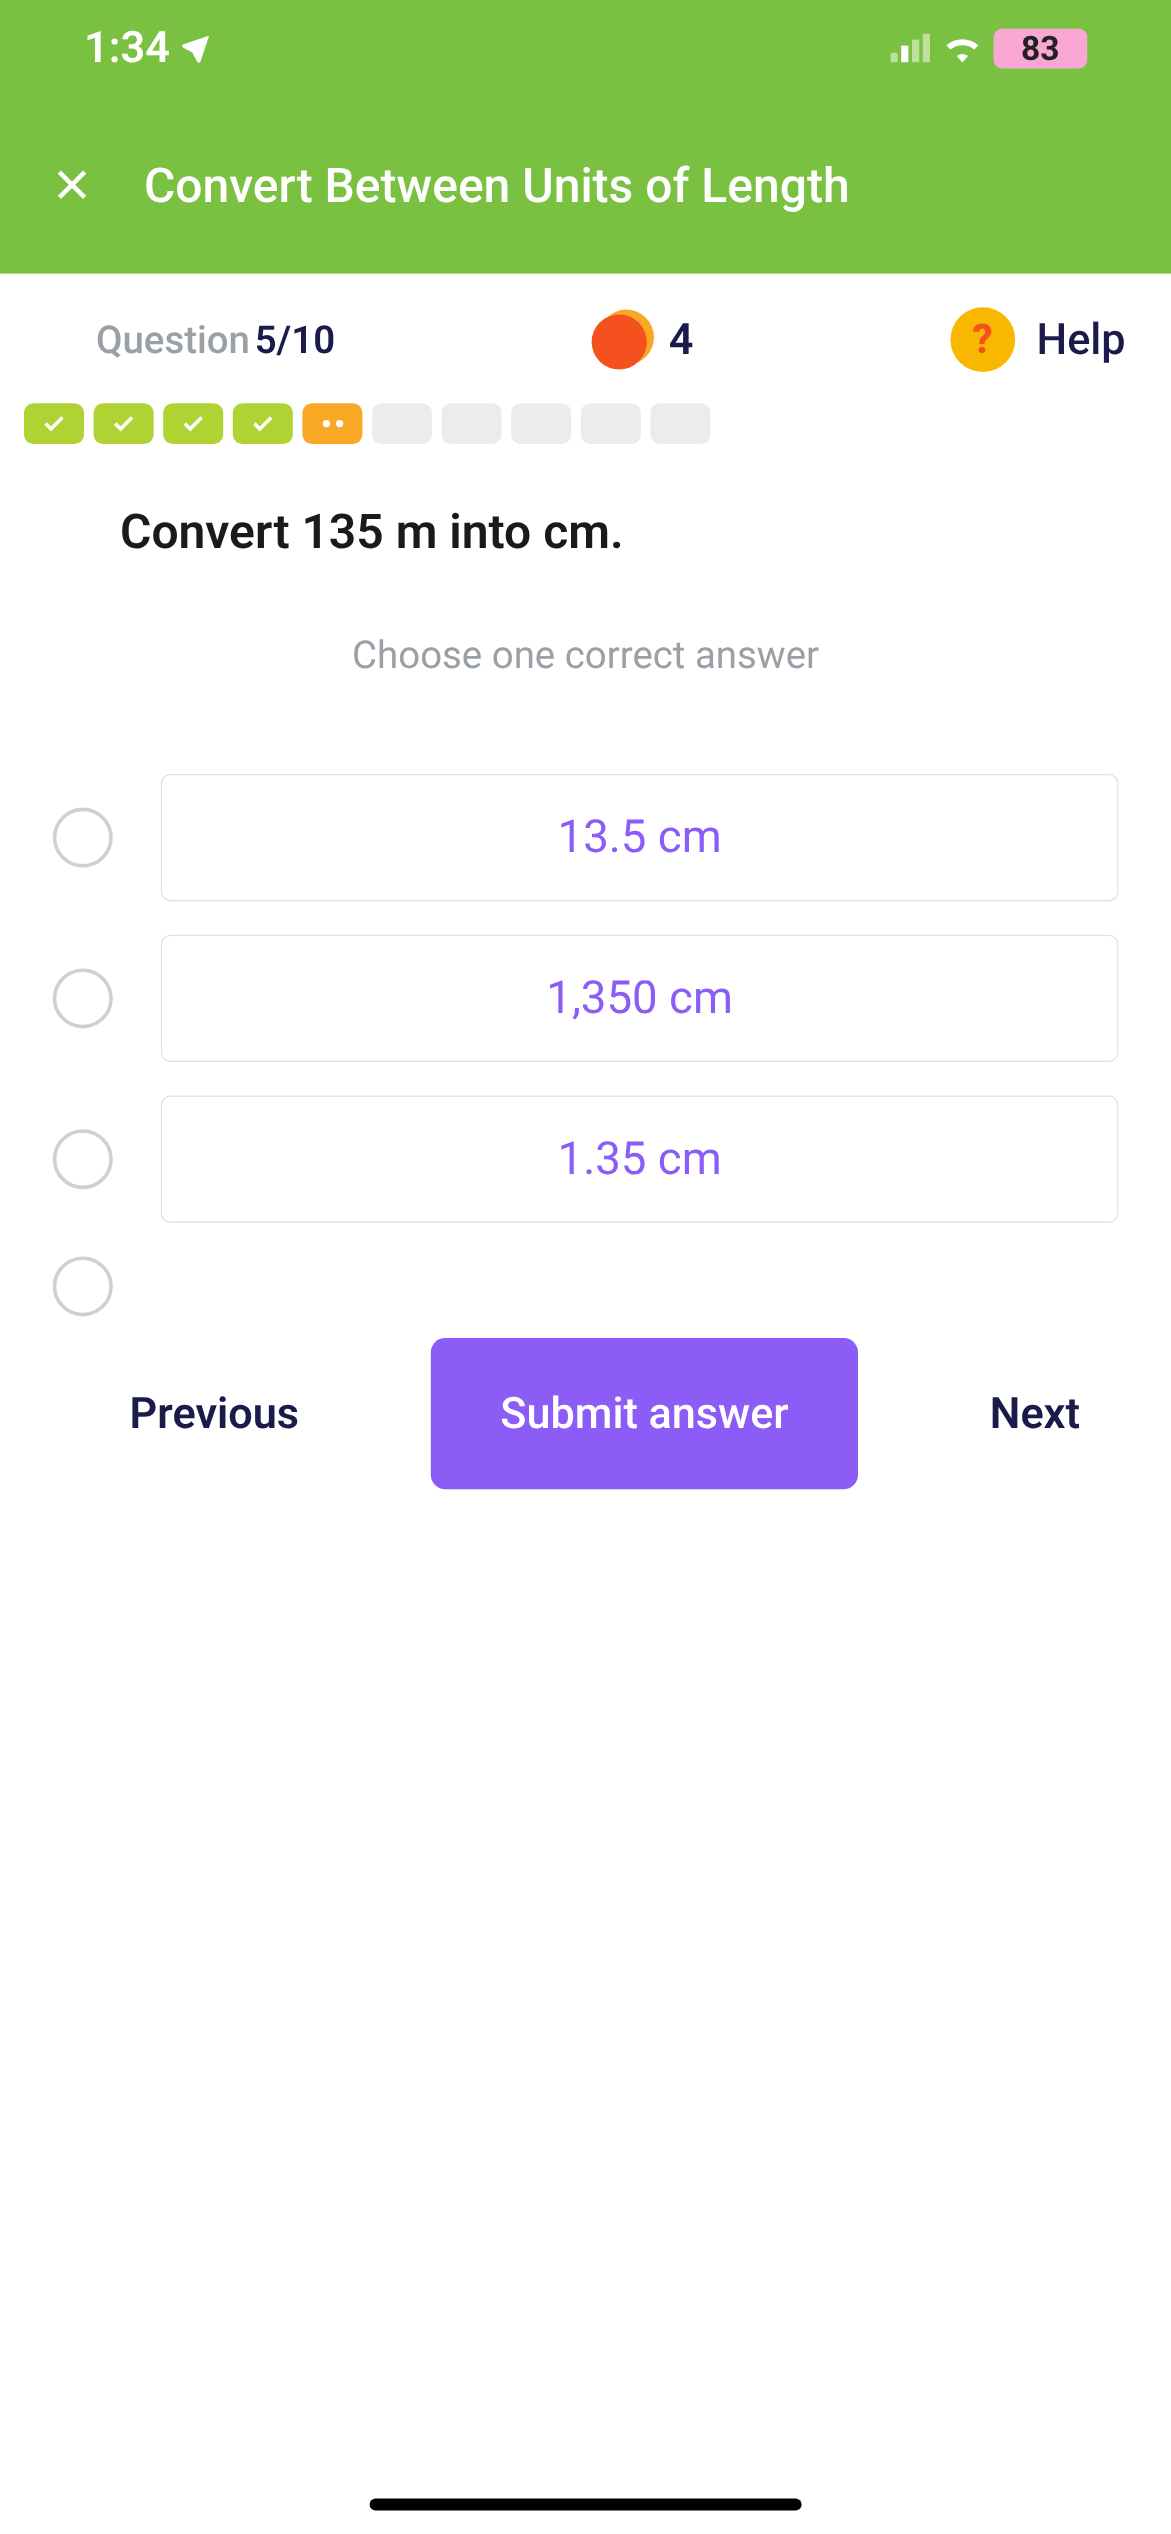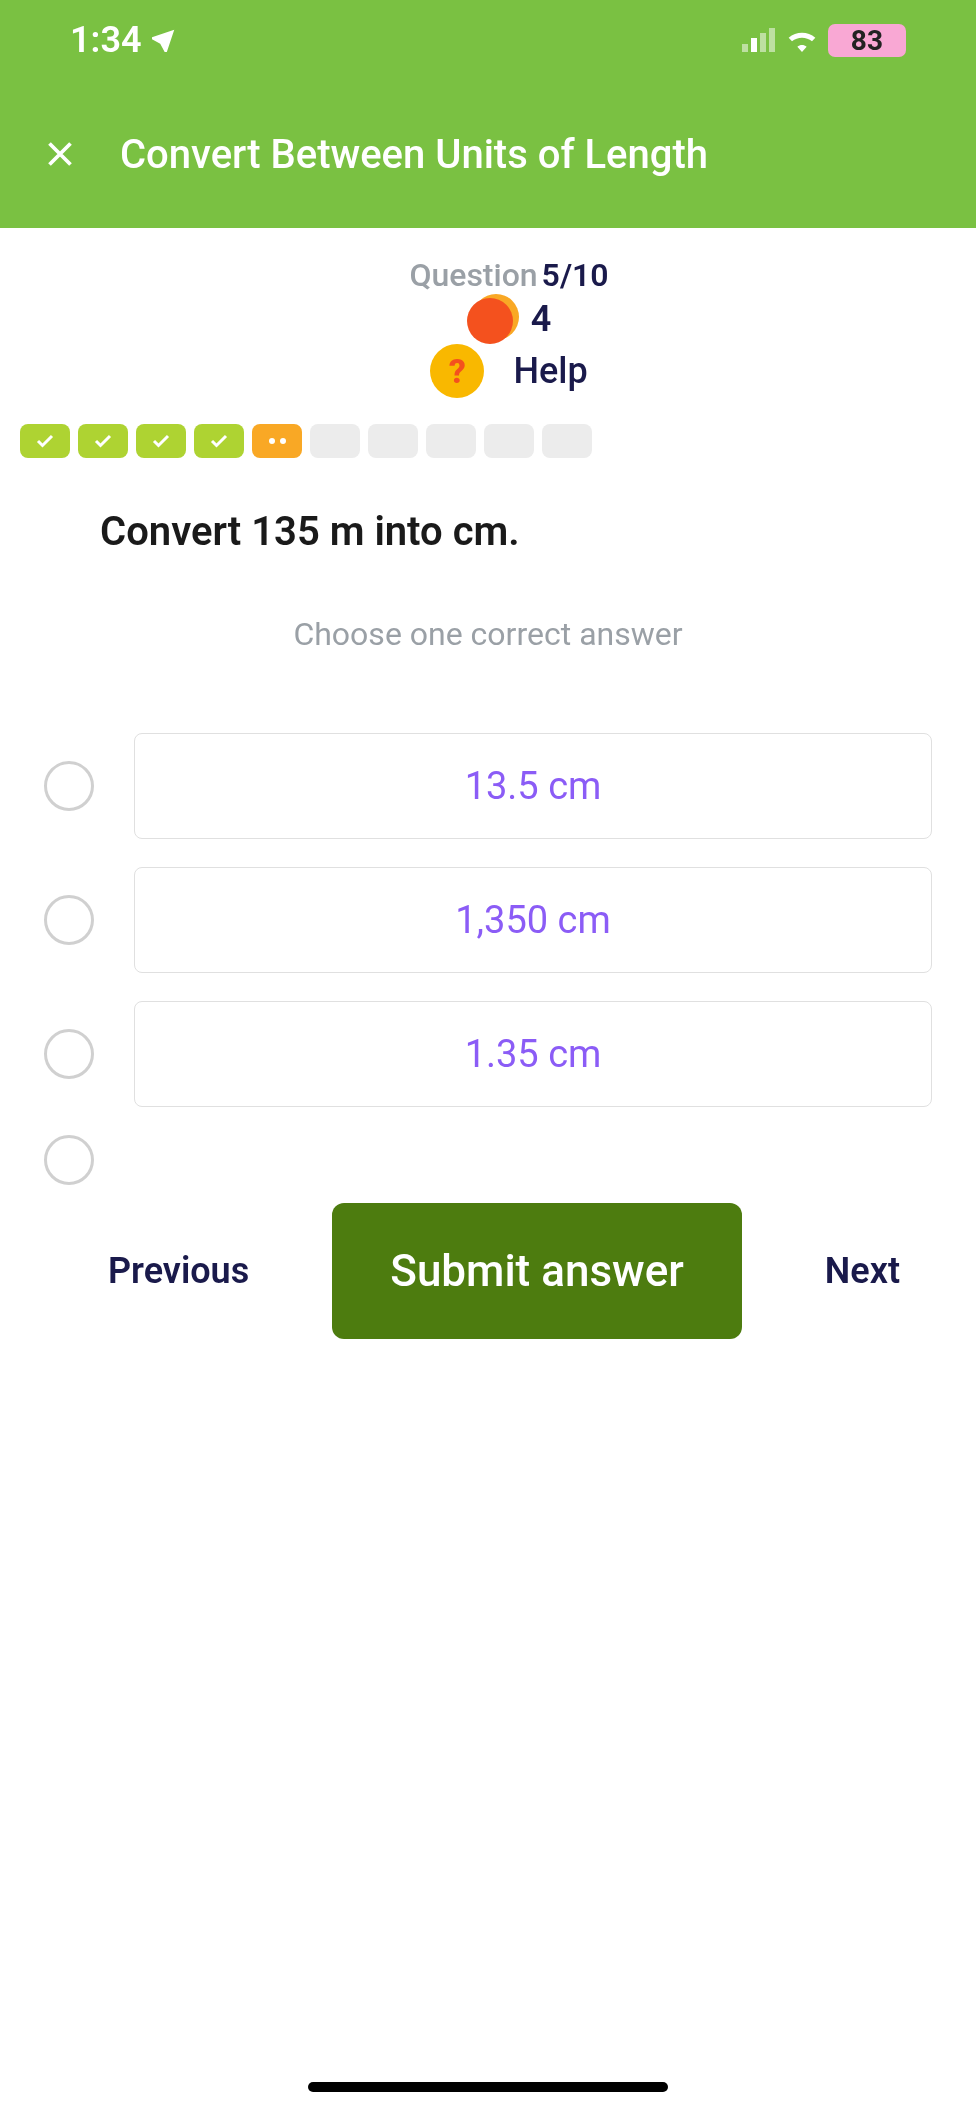--- a/index.html
+++ b/index.html
@@ -64,21 +64,20 @@
     .header-title {
       color: #fff;
       font-size: 40px;
       font-weight: 500;
     }
     .info-row {
       display: flex;
       align-items: center;
       padding: 28px 38px 8px 80px;
       justify-content: space-between;
-      flex-direction: column;
     }
     .question-label {
       font-size: 32px;
       color: #9aa0a6;
       font-weight: 500;
     }
     .question-num {
       font-size: 32px;
       color: #1a1a4b;
       font-weight: 600;
@@ -131,21 +130,20 @@
       align-items: center;
       justify-content: center;
       color: #f4511e;
       font-size: 34px;
       font-weight: 800;
     }
     .help-label {
       font-size: 36px;
       color: #1a1a4b;
       font-weight: 500;
-      margin-left: 11px;
     }
     .progress-row {
       display: flex;
       gap: 8px;
       padding: 18px 20px 10px 20px;
     }
     .prog-cell {
       width: 50px;
       height: 34px;
       border-radius: 8px;
@@ -223,23 +221,23 @@
     }
     .nav-btn {
       font-size: 36px;
       font-weight: 600;
       color: #1a1a4b;
       cursor: pointer;
       background: none;
       border: none;
     }
     .submit-btn {
-      background: #4d7c0f;
-      color: #fff;
-      font-size: 44px;
+      background: #8b5cf6;
+      color: #fff;
+      font-size: 36px;
       font-weight: 500;
       border: none;
       border-radius: 12px;
       padding: 42px 58px;
       cursor: pointer;
     }
     .home-indicator {
       position: absolute;
       bottom: 20px;
       left: 50%;

